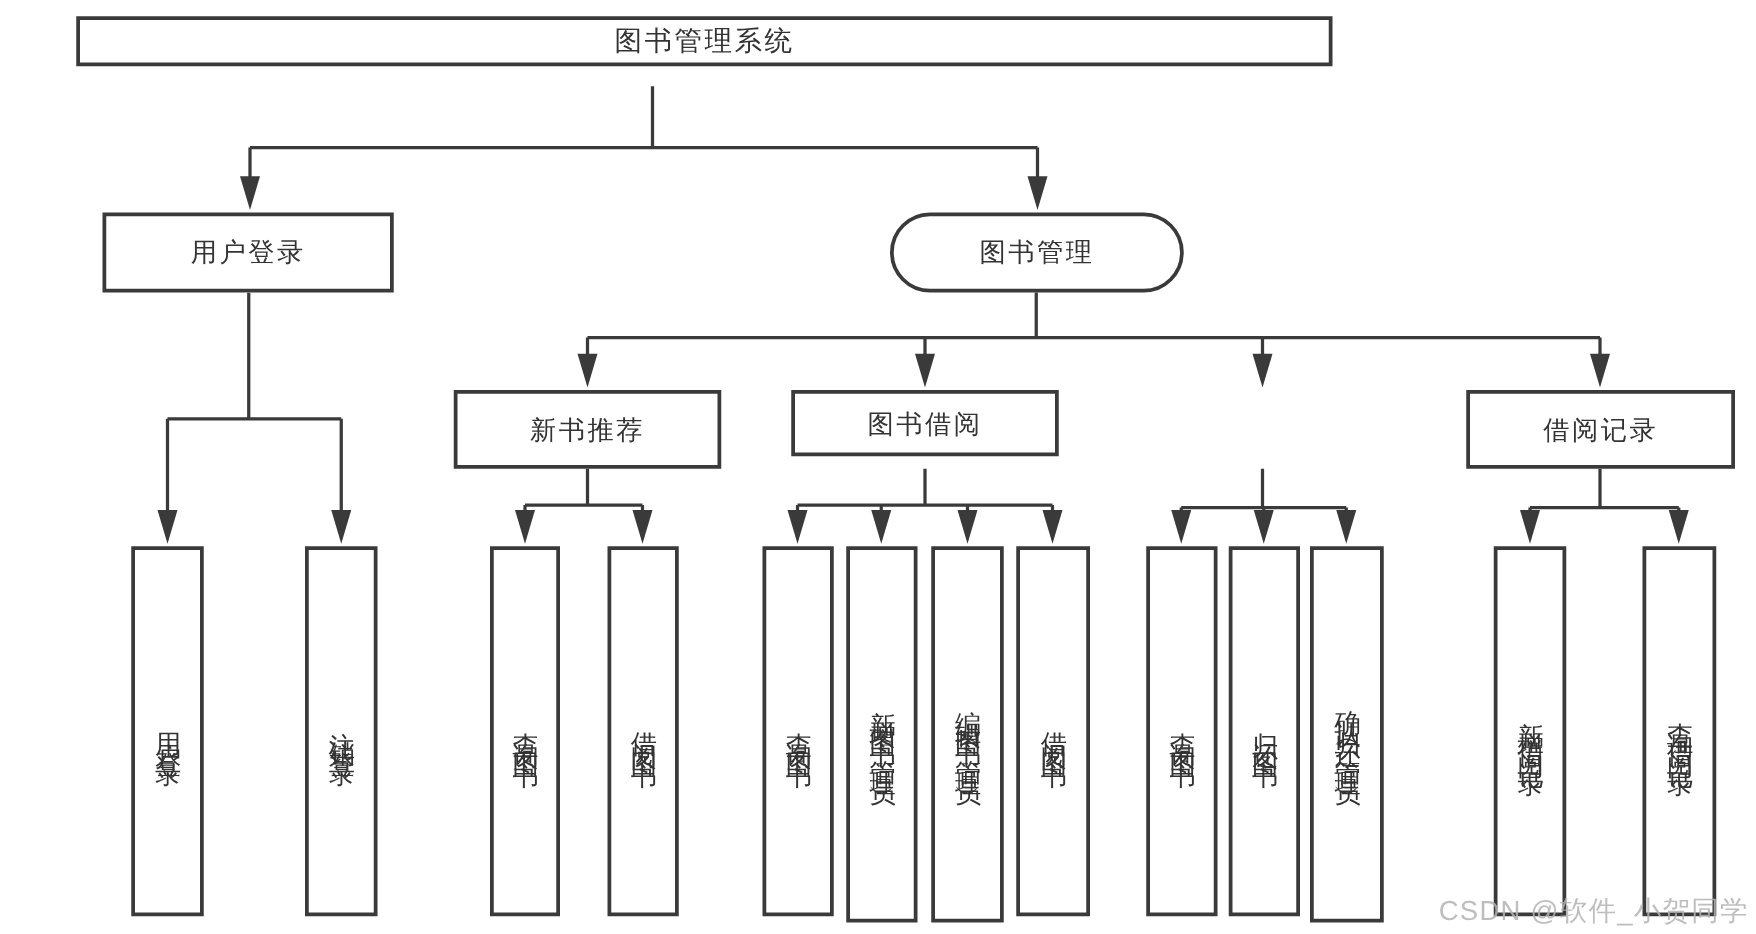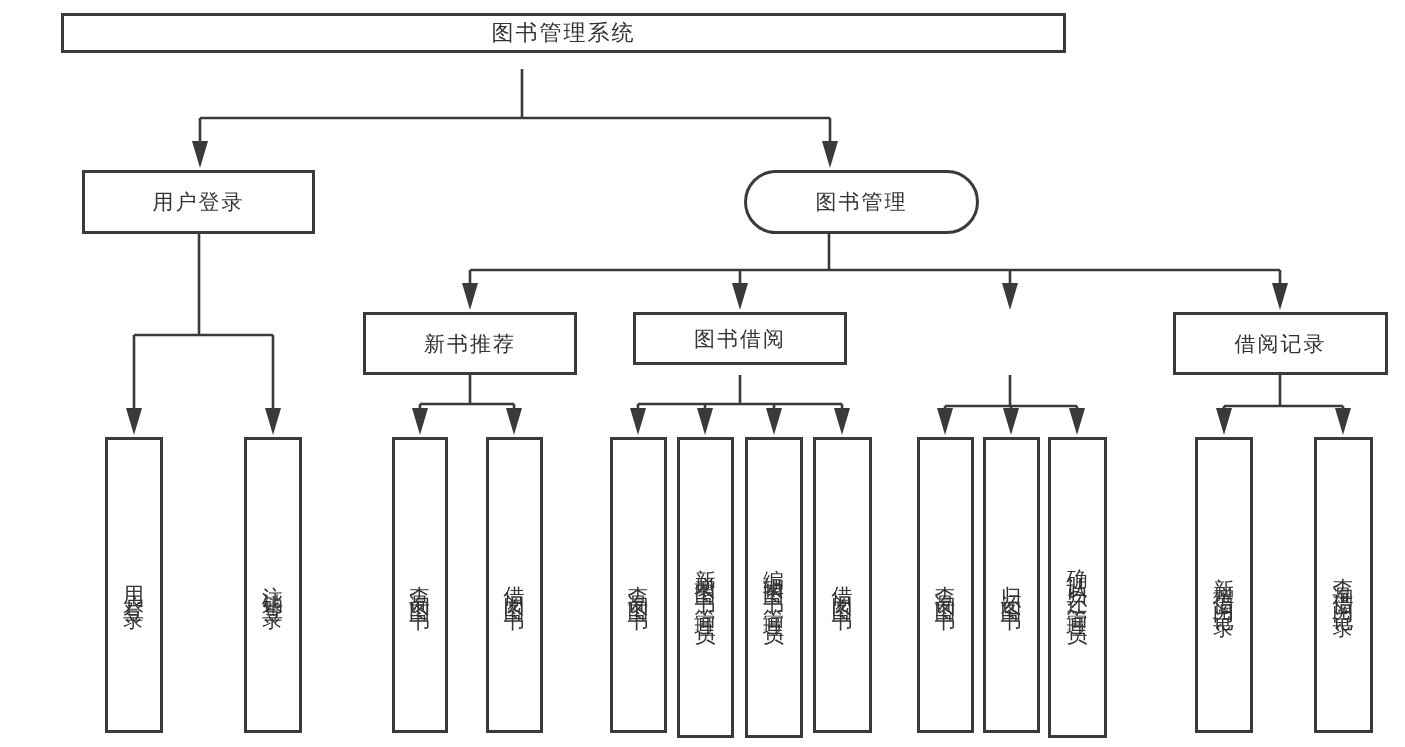--- a/index.html
+++ b/index.html
@@ -89,21 +89,21 @@
     <polygon points="1077,435 1069,408 1085,408"></polygon>
 
     <path d="M1280 375 V406 M1224 406 H1343 M1224 406 V429 M1343 406 V429"></path>
     <polygon points="1224,435 1216,408 1232,408"></polygon>
     <polygon points="1343,435 1335,408 1351,408"></polygon>
   </svg>
 
   <div class="node root" style="left:29px;top:13px;width:1005px;height:40px;margin-left:32px;">图书管理系统</div>
 
   <div class="node" style="left:82px;top:170px;width:233px;height:64px;">用户登录</div>
-  <div class="node" style="left:744px;top:170px;width:235px;height:64px;border-radius:32px;">图书管理</div>
+  <div class="node" style="left:712px;top:170px;width:235px;height:64px;border-radius:32px;">图书管理</div>
 
   <div class="node" style="left:363px;top:312px;width:214px;height:63px;">新书推荐</div>
   <div class="node" style="left:633px;top:312px;width:214px;height:53px;">图书借阅</div>
   <div class="node" style="left:1173px;top:312px;width:215px;height:63px;">借阅记录</div>
 
   <div class="node v" style="left:105px;top:437px;width:58px;height:296px;">用户登录</div>
   <div class="node v" style="left:244px;top:437px;width:58px;height:296px;">注销登录</div>
 
   <div class="node v" style="left:392px;top:437px;width:56px;height:296px;">查询图书</div>
   <div class="node v" style="left:486px;top:437px;width:57px;height:296px;">借阅图书</div>
@@ -113,13 +113,14 @@
   <div class="node v" style="left:745px;top:437px;width:58px;height:301px;">编辑图书（管理员）</div>
   <div class="node v" style="left:813px;top:437px;width:59px;height:296px;">借阅图书</div>
 
   <div class="node v" style="left:917px;top:437px;width:57px;height:296px;">查询图书</div>
   <div class="node v" style="left:983px;top:437px;width:57px;height:296px;">归还图书</div>
   <div class="node v" style="left:1048px;top:437px;width:59px;height:301px;">确认归还（管理员）</div>
 
   <div class="node v" style="left:1195px;top:437px;width:58px;height:296px;">新增借阅记录</div>
   <div class="node v" style="left:1314px;top:437px;width:59px;height:296px;">查询借阅记录</div>
 
+  <div id="watermark">CSDN @软件_小贺同学</div>
 </div>
 
 </body></html>

